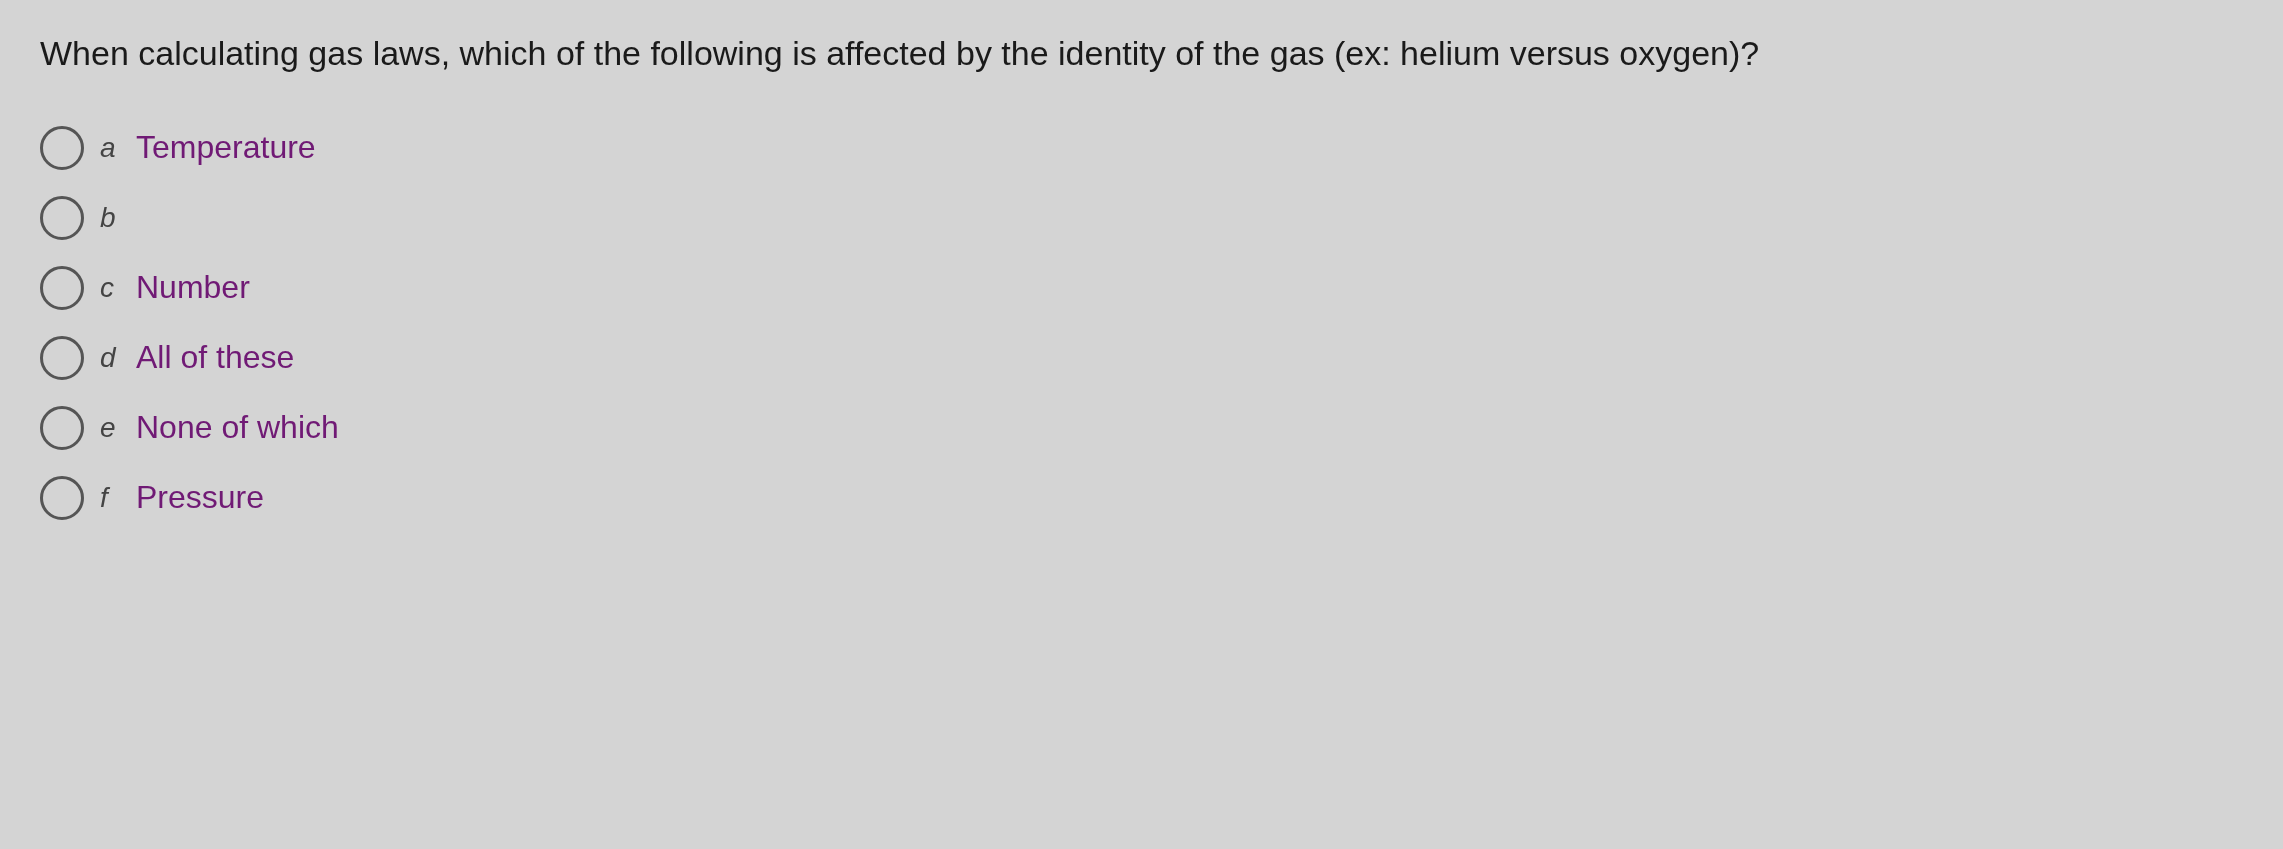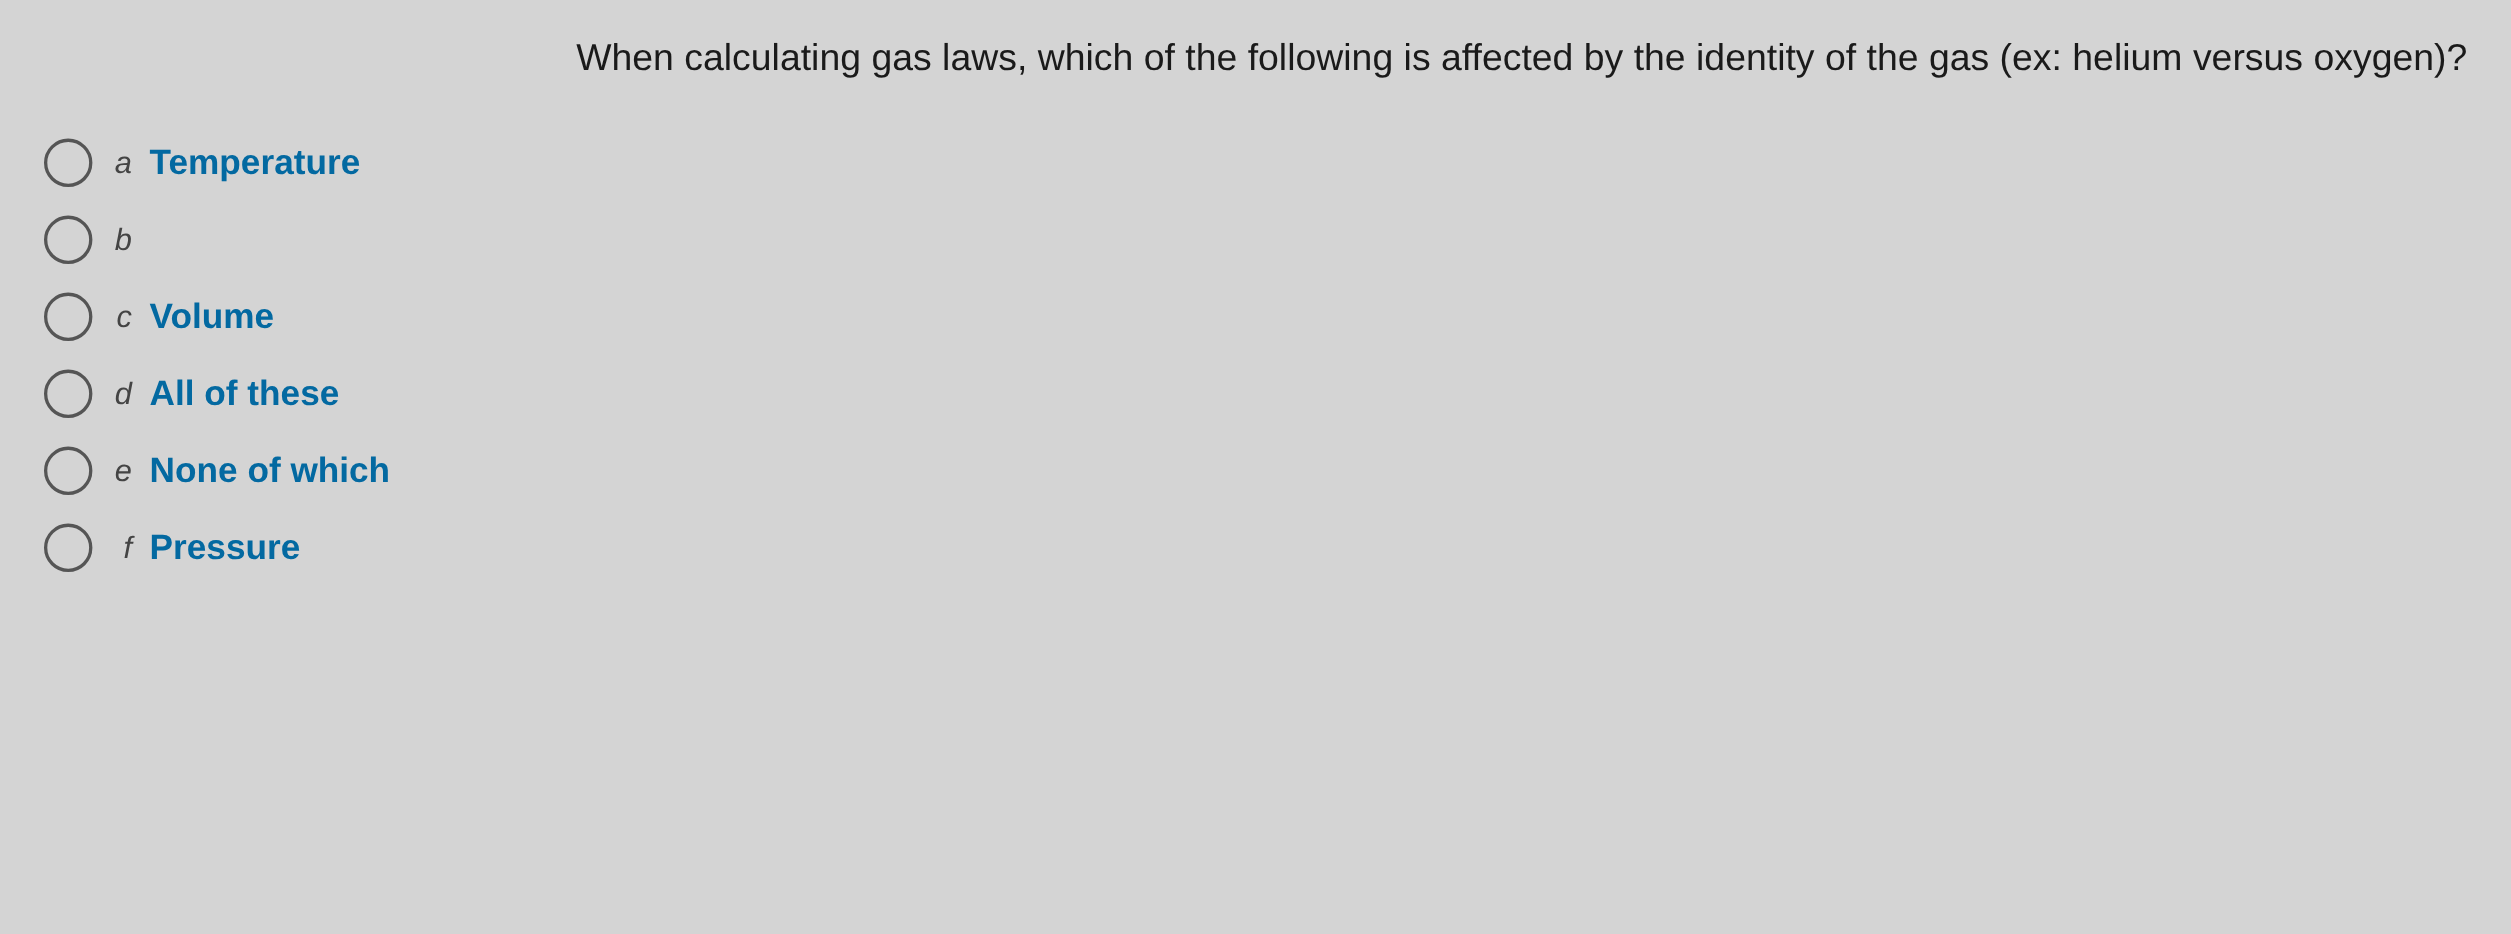--- a/index.html
+++ b/index.html
@@ -1,19 +1,18 @@
 <!DOCTYPE html>
 <html><head>
   <meta charset="utf-8">
   <style>
     * {
       box-sizing: border-box;
       margin: 0;
       padding: 0;
-      text-align: right;
     }
 
     body {
       background-color: #d4d4d4;
       font-family: Arial, sans-serif;
       width: 2283px;
       height: 849px;
       overflow: hidden;
       padding: 30px 40px;
     }
@@ -55,22 +54,22 @@
 
     .option-letter {
       font-size: 28px;
       color: #444;
       font-style: italic;
       min-width: 20px;
     }
 
     .option-label {
       font-size: 32px;
-      color: #0369a1;
-      font-weight: 700;
+      color: #701a75;
+      font-weight: 400;
     }
   </style>
 </head>
 <body>
 
 <div>
   <p class="question-text">When calculating gas laws, which of the following is affected by the identity of the gas (ex:  helium versus oxygen)?</p>
 
   <ul class="options-list" id="options-list">
   <li class="option-item">
@@ -78,21 +77,21 @@
         <span class="option-letter">a</span>
         <span class="option-label">Temperature</span>
       </li>
       <li class="option-item">
         <div class="radio-circle"></div>
         <span class="option-letter">b</span>
       </li>
       <li class="option-item">
         <div class="radio-circle"></div>
         <span class="option-letter">c</span>
-        <span class="option-label">Volume</span>
+        <span class="option-label">Number</span>
       </li>
       <li class="option-item">
         <div class="radio-circle"></div>
         <span class="option-letter">d</span>
         <span class="option-label">All of these</span>
       </li>
       <li class="option-item">
         <div class="radio-circle"></div>
         <span class="option-letter">e</span>
         <span class="option-label">None of which</span>

